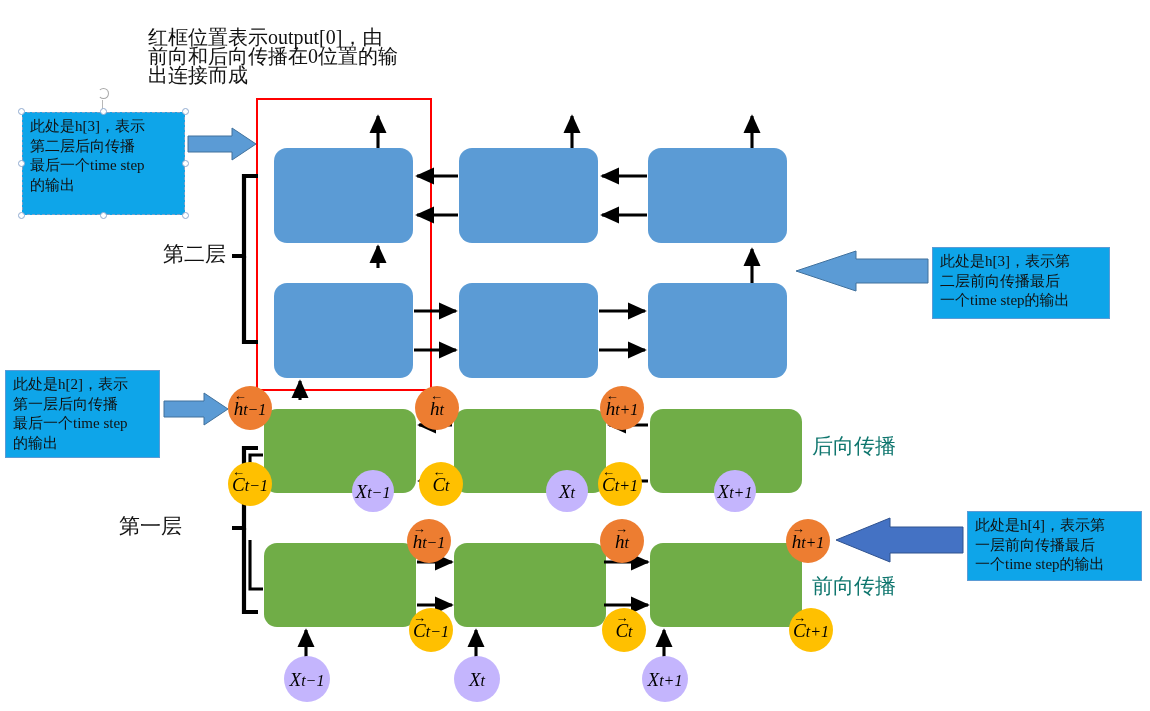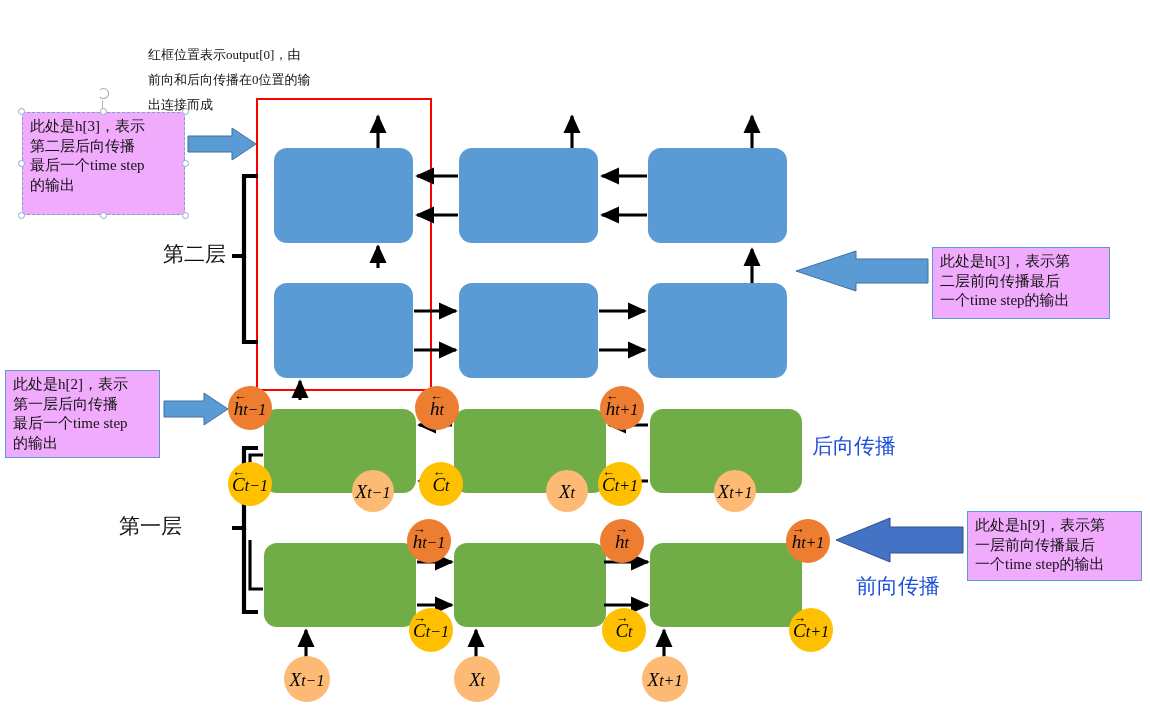--- a/index.html
+++ b/index.html
@@ -23,31 +23,31 @@
     left: 0; top: 6px; width: 1150px;
     text-align: center;
     font-family: "Liberation Serif", "DejaVu Serif", serif;
     font-size: 25px;
     letter-spacing: .5px;
     color: #111;
   }
 
   
   .note-top {
-    left: 148px; top: 42px; width: 300px;
-    font-family: "Liberation Serif", "DejaVu Serif", serif;
-    font-size: 13px;
-    line-height: 25px;
+    left: 148px; top: 28px; width: 300px;
+    font-family: "Liberation Serif", "DejaVu Serif", serif;
+    font-size: 20px;
+    line-height: 19px;
     color: #111;
   }
 
   
   .tbox {
     border: 1px solid #5b9bd5;
-    background: #f0abfc;
+    background: #0ea5e9;
     font-family: "Liberation Serif", "DejaVu Serif", serif;
     font-size: 15px;
     line-height: 19.5px;
     padding: 4px 6px 4px 7px;
     color: #111;
   }
   .tbox.selected {
     border: 1px dashed #7f9fc4;
   }
   
@@ -90,42 +90,42 @@
     display: flex;
     align-items: center;
     justify-content: center;
     font-family: "Liberation Serif", "DejaVu Serif", serif;
     font-style: italic;
     color: #000;
     line-height: 1;
   }
   .circ.orange { background: #ed7d31; }
   .circ.yellow { background: #ffc000; }
-  .circ.blue   { background: #fdba74; }
+  .circ.blue   { background: #c4b5fd; }
   .circ .lbl { position: relative; display: inline-block; white-space: nowrap; }
   .circ .lbl .base { font-size: 19px; }
   .circ .lbl .sub  { font-size: 16px; }
   .circ .lbl .arw {
     position: absolute;
     left: 0px; top: -10px;
     font-size: 13px;
     font-style: normal;
     line-height: 1;
   }
 
   
   .layer-label {
     font-family: "Liberation Serif", "DejaVu Serif", serif;
     font-size: 21px;
     color: #111;
   }
   .prop-label {
     font-family: "Liberation Serif", "DejaVu Serif", serif;
     font-size: 21px;
-    color: #1d4ed8;
+    color: #0f766e;
   }
 
   svg.ov { position: absolute; left: 0; top: 0; width: 1150px; height: 711px; overflow: visible; pointer-events: none; }
 </style>
 </head>
 <body>
 
 <div id="stage">
 
 
@@ -154,28 +154,28 @@
 
   <div class="abs tbox" style="left:932px; top:247px; width:178px; height:72px; white-space:pre-line;">此处是h[3]，表示第
 二层前向传播最后
 一个time step的输出</div>
 
   <div class="abs tbox" style="left:5px; top:370px; width:155px; height:88px; white-space:pre-line;">此处是h[2]，表示
 第一层后向传播
 最后一个time step
 的输出</div>
 
-  <div class="abs tbox" style="left:967px; top:511px; width:175px; height:70px; white-space:pre-line;">此处是h[9]，表示第
+  <div class="abs tbox" style="left:967px; top:511px; width:175px; height:70px; white-space:pre-line;">此处是h[4]，表示第
 一层前向传播最后
 一个time step的输出</div>
 
   <div class="abs layer-label" style="left:119px; top:240px;margin-left:44px;">第二层</div>
   <div class="abs layer-label" style="left:119px; top:512px;">第一层</div>
   <div class="abs prop-label" style="left:812px; top:432px;">后向传播</div>
-  <div class="abs prop-label" style="left:812px; top:572px;margin-left:44px;">前向传播</div>
+  <div class="abs prop-label" style="left:812px; top:572px;">前向传播</div>
 
   <div class="abs cell blue" style="left:274px; top:148px; width:139px; height:95px;"></div>
   <div class="abs cell blue" style="left:459px; top:148px; width:139px; height:95px;"></div>
   <div class="abs cell blue" style="left:648px; top:148px; width:139px; height:95px;"></div>
 
   <div class="abs cell blue" style="left:274px; top:283px; width:139px; height:95px;"></div>
   <div class="abs cell blue" style="left:459px; top:283px; width:139px; height:95px;"></div>
   <div class="abs cell blue" style="left:648px; top:283px; width:139px; height:95px;"></div>
 
   <div class="abs cell green" style="left:264px; top:409px; width:152px; height:84px;"></div>

